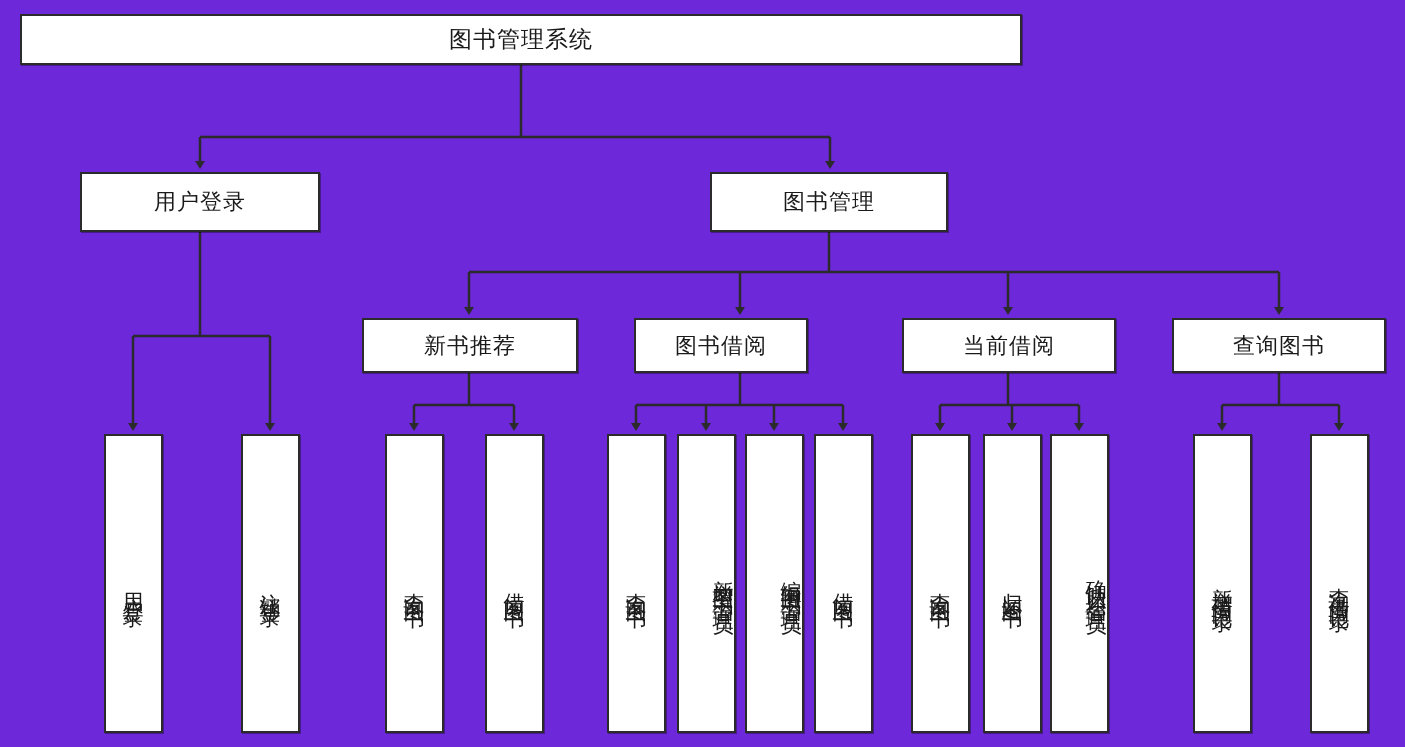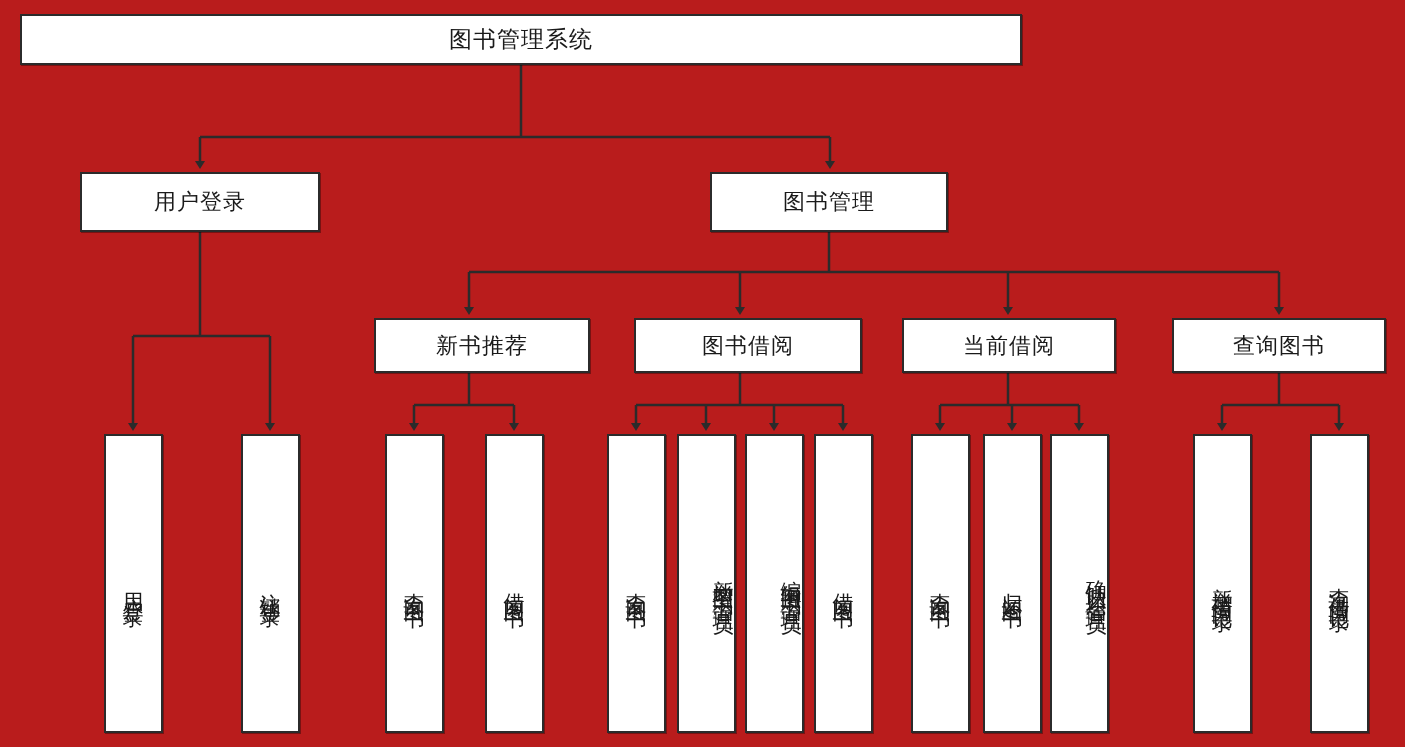--- a/index.html
+++ b/index.html
@@ -7,21 +7,21 @@
     padding: 0;
     background: #ffffff;
   }
   body {
     font-family: "Liberation Sans", "DejaVu Sans", sans-serif;
   }
   #canvas {
     position: relative;
     width: 1405px;
     height: 747px;
-    background: #b91c1c;
+    background: #6d28d9;
     overflow: hidden;
   }
   .node {
     position: absolute;
     box-sizing: border-box;
     border: 2px solid #2b2b2b;
     background: #ffffff;
     display: flex;
     align-items: center;
     justify-content: center;
@@ -120,22 +120,22 @@
       <path d="M1222,405 L1222,426" marker-end="url(#arrow)"></path>
       <path d="M1339,405 L1339,426" marker-end="url(#arrow)"></path>
     </g>
   </svg>
 
   <div class="node horiz root" style="left:20px; top:14px; width:1002px; height:51px;">图书管理系统</div>
 
   <div class="node horiz" style="left:80px; top:172px; width:240px; height:60px;">用户登录</div>
   <div class="node horiz" style="left:710px; top:172px; width:238px; height:60px;">图书管理</div>
 
-  <div class="node horiz" style="left:362px; top:318px; width:216px; height:55px;margin-left:12px;">新书推荐</div>
-  <div class="node horiz" style="left:634px; top:318px; width:228px; height:55px;">图书借阅</div>
+  <div class="node horiz" style="left:362px; top:318px; width:216px; height:55px;">新书推荐</div>
+  <div class="node horiz" style="left:634px; top:318px; width:174px; height:55px;">图书借阅</div>
   <div class="node horiz" style="left:902px; top:318px; width:214px; height:55px;">当前借阅</div>
   <div class="node horiz" style="left:1172px; top:318px; width:214px; height:55px;">查询图书</div>
 
   <div class="node vert mid" style="left:104px; top:434px; width:59px; height:299px;">用户登录</div>
   <div class="node vert mid" style="left:241px; top:434px; width:59px; height:299px;">注销登录</div>
 
   <div class="node vert mid" style="left:385px; top:434px; width:59px; height:299px;">查询图书</div>
   <div class="node vert mid" style="left:485px; top:434px; width:59px; height:299px;">借阅图书</div>
 
   <div class="node vert mid" style="left:607px; top:434px; width:59px; height:299px;">查询图书</div>

